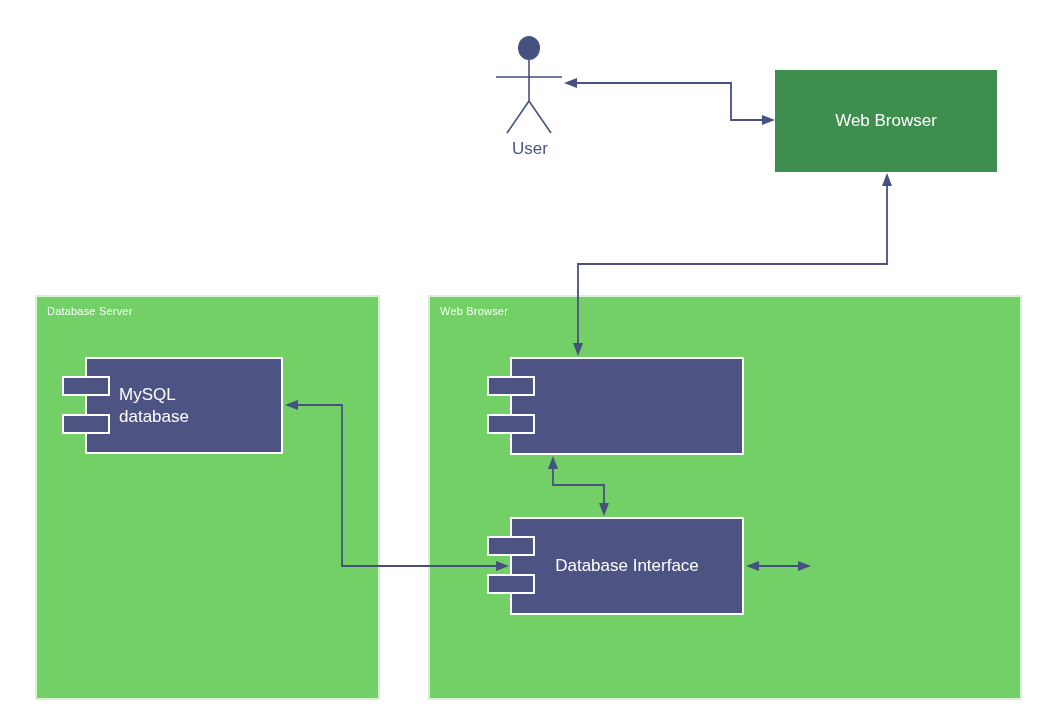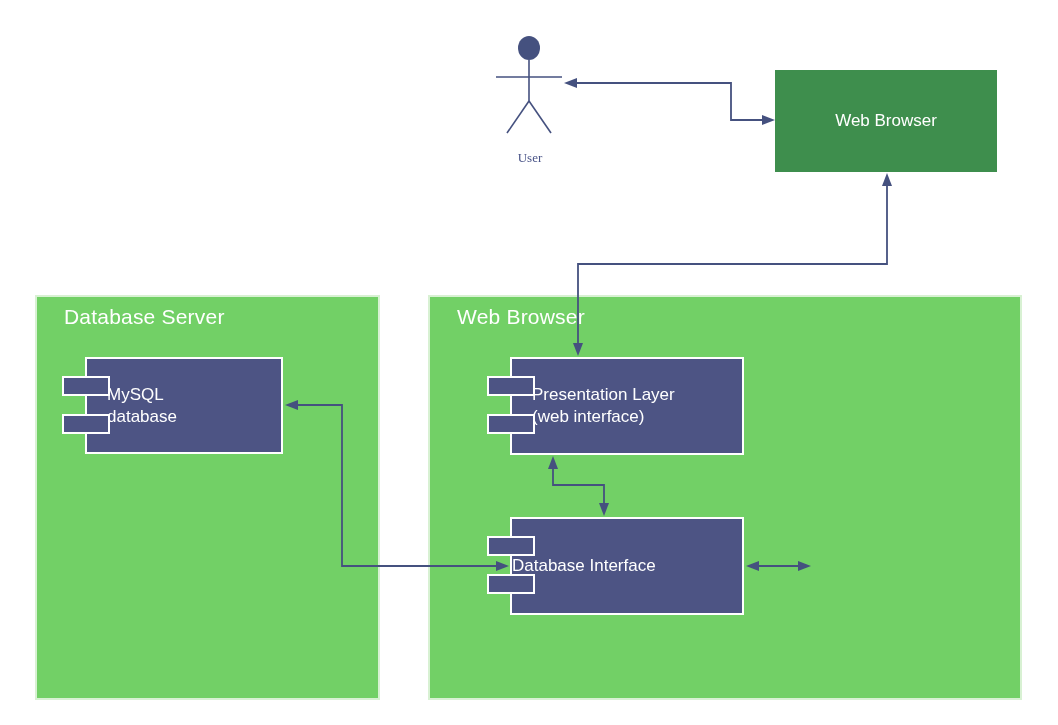--- a/index.html
+++ b/index.html
@@ -29,24 +29,23 @@
 
   .boundary {
     position: absolute;
     background: var(--container-green);
     border: 2px solid #d8f1d3;
     box-sizing: border-box;
     z-index: 1;
   }
   .boundary-title {
     color: #ffffff;
-    font-size: 21px;
+    font-size: 11px;
     padding: 8px 0 0 10px;
     letter-spacing: 0.2px;
-    margin-left: 17px;
   }
   .node {
     position: absolute;
     background: var(--browser-green);
     color: #ffffff;
     font-size: 17px;
     display: flex;
     align-items: center;
     justify-content: center;
     z-index: 2;
@@ -58,47 +57,46 @@
     border: 2px solid #ffffff;
     box-sizing: border-box;
     display: flex;
     align-items: center;
     color: #ffffff;
     font-size: 17px;
     line-height: 22px;
     z-index: 2;
   }
   .component .label-left {
-    padding-left: 20px;
+    padding-left: 32px;
     white-space: pre-line;
   }
   .component .label-center {
     width: 100%;
-    text-align: left;
+    text-align: center;
   }
   .tab {
     position: absolute;
     width: 48px;
     height: 20px;
     background: var(--component-purple);
     border: 2px solid #ffffff;
     box-sizing: border-box;
     left: -25px;
   }
   .tab.t1 { top: 17px; }
   .tab.t2 { top: 55px; }
   .actor-label {
     position: absolute;
-    left: 499px; top: 150px;
+    left: 499px; top: 139px;
     width: 62px;
     text-align: center;
     color: var(--actor-blue);
-    font-size: 13px;
+    font-size: 17px;
     z-index: 2;
-    font-family: Liberation Serif, serif;
   }
 </style>
 </head>
 <body>
 
 <div class="canvas">
 
   <div class="boundary" style="left:35px; top:295px; width:345px; height:405px;">
     <div class="boundary-title">Database Server</div>
   </div>
@@ -114,22 +112,20 @@
   <div class="component" style="left:85px; top:357px; width:198px; height:97px;">
     <div class="tab t1"></div>
     <div class="tab t2"></div>
     <div class="label-left">MySQL
 database</div>
   </div>
 
   <div class="component" style="left:510px; top:357px; width:234px; height:98px;">
     <div class="tab t1"></div>
     <div class="tab t2"></div>
-    <div class="label-left">Presentation Layer
-(web interface)</div>
   </div>
 
   <div class="component" style="left:510px; top:517px; width:234px; height:98px;">
     <div class="tab t1"></div>
     <div class="tab t2"></div>
     <div class="label-center">Database Interface</div>
   </div>
 
 
   <div class="actor-label">User</div>

